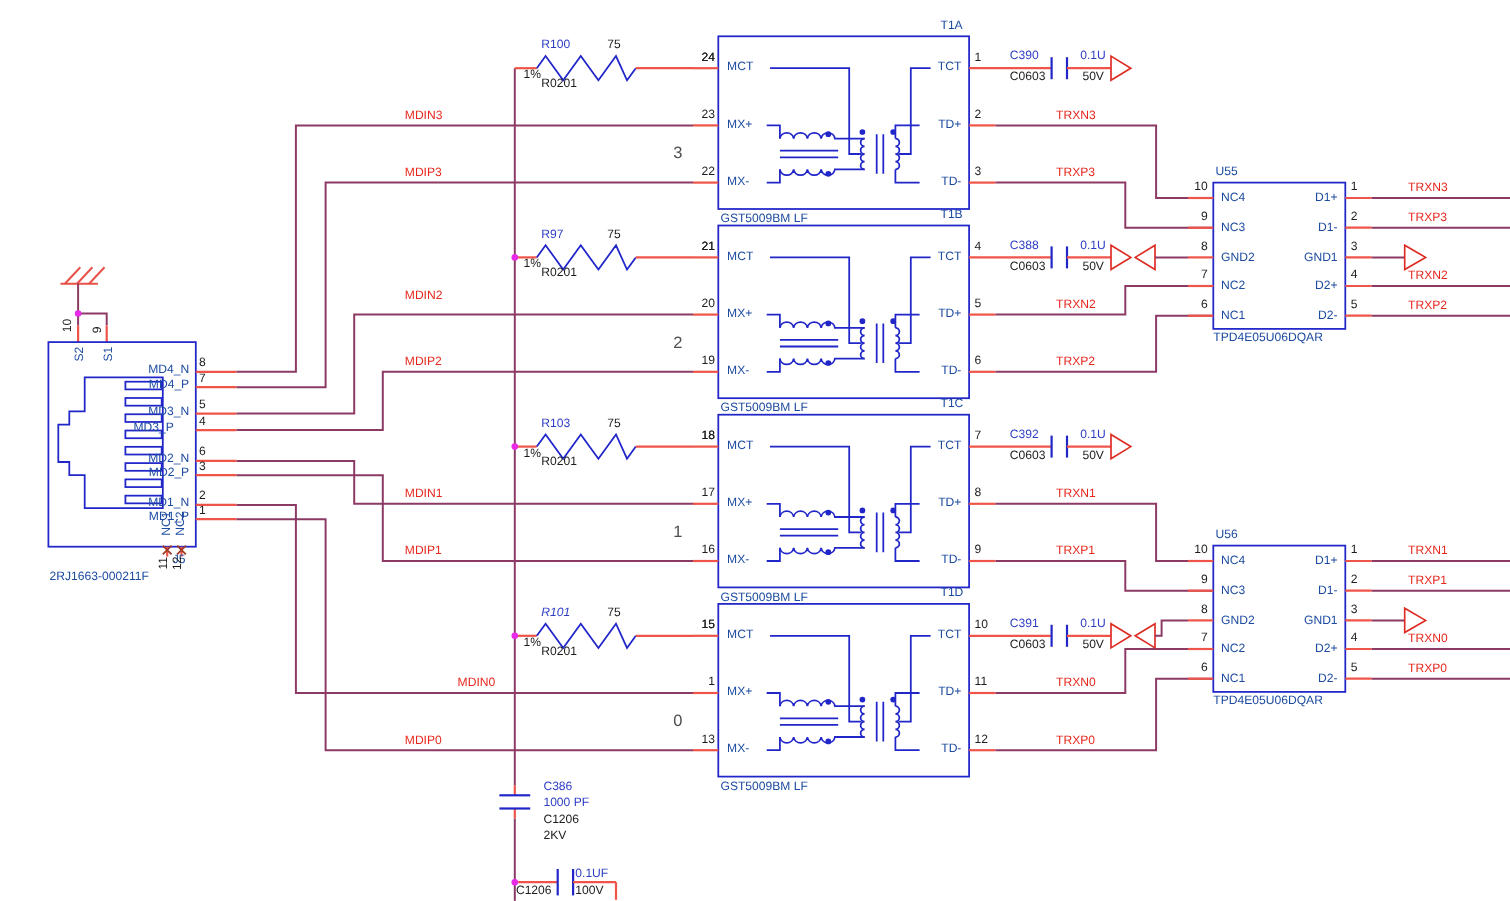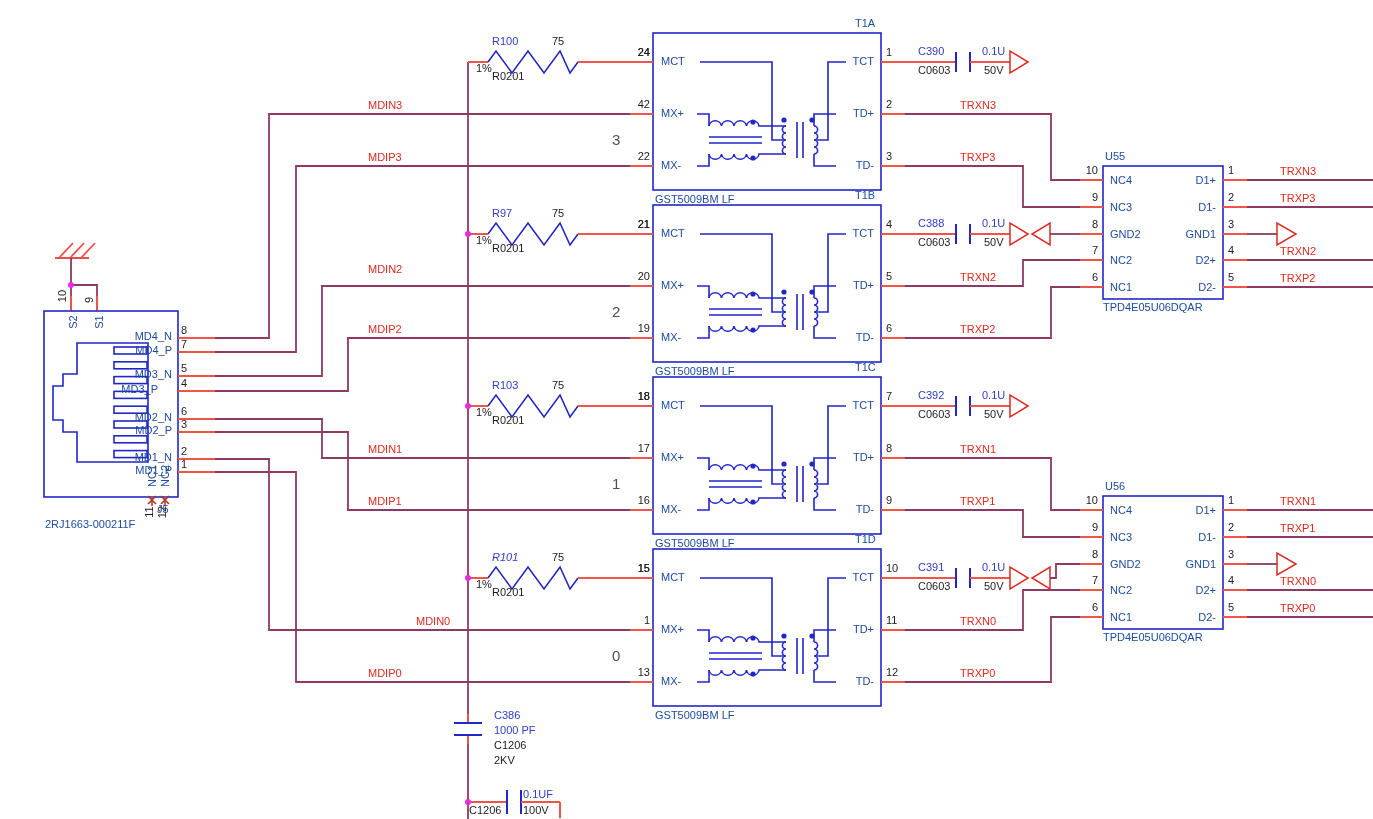--- a/index.html
+++ b/index.html
@@ -297,21 +297,21 @@
     <span class="lbl t-black" style="left: 476px; top: 579px;">1%</span>
     <span class="lbl t-black" style="left: 492px; top: 587px;">R0201</span>
     <span class="lbl t-black ra" style="left: 632px; top: 563px; width: 18px;">15</span>
     <span class="lbl t-navy" style="left: 855px; top: 18px;">T1A</span>
     <span class="lbl t-navy" style="left: 655px; top: 194px;">GST5009BM LF</span>
     <span class="lbl t-gray" style="left: 612px; top: 132px;">3</span>
     <span class="lbl t-black ra" style="left: 632px; top: 47px; width: 18px;">24</span>
     <span class="lbl t-navy" style="left: 661px; top: 56px;">MCT</span>
     <span class="lbl t-navy ra" style="left: 824px; top: 56px; width: 50px;">TCT</span>
     <span class="lbl t-black" style="left: 886px; top: 47px;">1</span>
-    <span class="lbl t-black ra" style="left: 632px; top: 99px; width: 18px;">42</span>
+    <span class="lbl t-black ra" style="left: 632px; top: 99px; width: 18px;">23</span>
     <span class="lbl t-navy" style="left: 661px; top: 108px;">MX+</span>
     <span class="lbl t-navy ra" style="left: 824px; top: 108px; width: 50px;">TD+</span>
     <span class="lbl t-black" style="left: 886px; top: 99px;">2</span>
     <span class="lbl t-black ra" style="left: 632px; top: 151px; width: 18px;">22</span>
     <span class="lbl t-navy" style="left: 661px; top: 160px;">MX-</span>
     <span class="lbl t-navy ra" style="left: 824px; top: 160px; width: 50px;">TD-</span>
     <span class="lbl t-black" style="left: 886px; top: 151px;">3</span>
     <span class="lbl t-red" style="left: 368px; top: 100px;">MDIN3</span>
     <span class="lbl t-red" style="left: 368px; top: 152px;">MDIP3</span>
     <span class="lbl t-red" style="left: 960px; top: 100px;">TRXN3</span>

